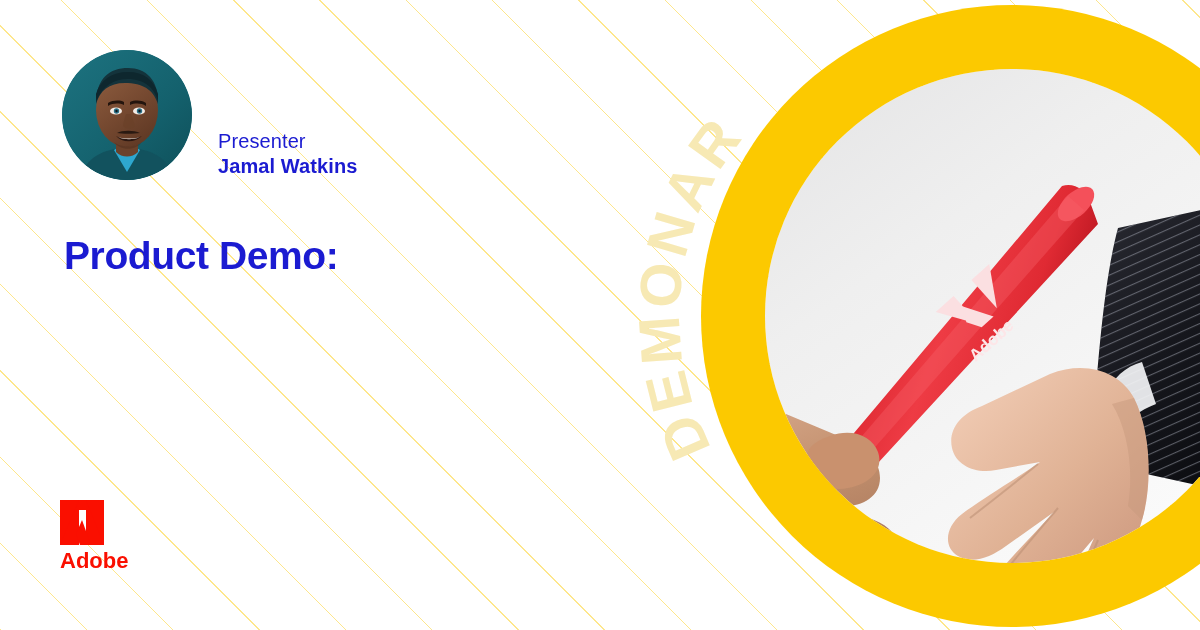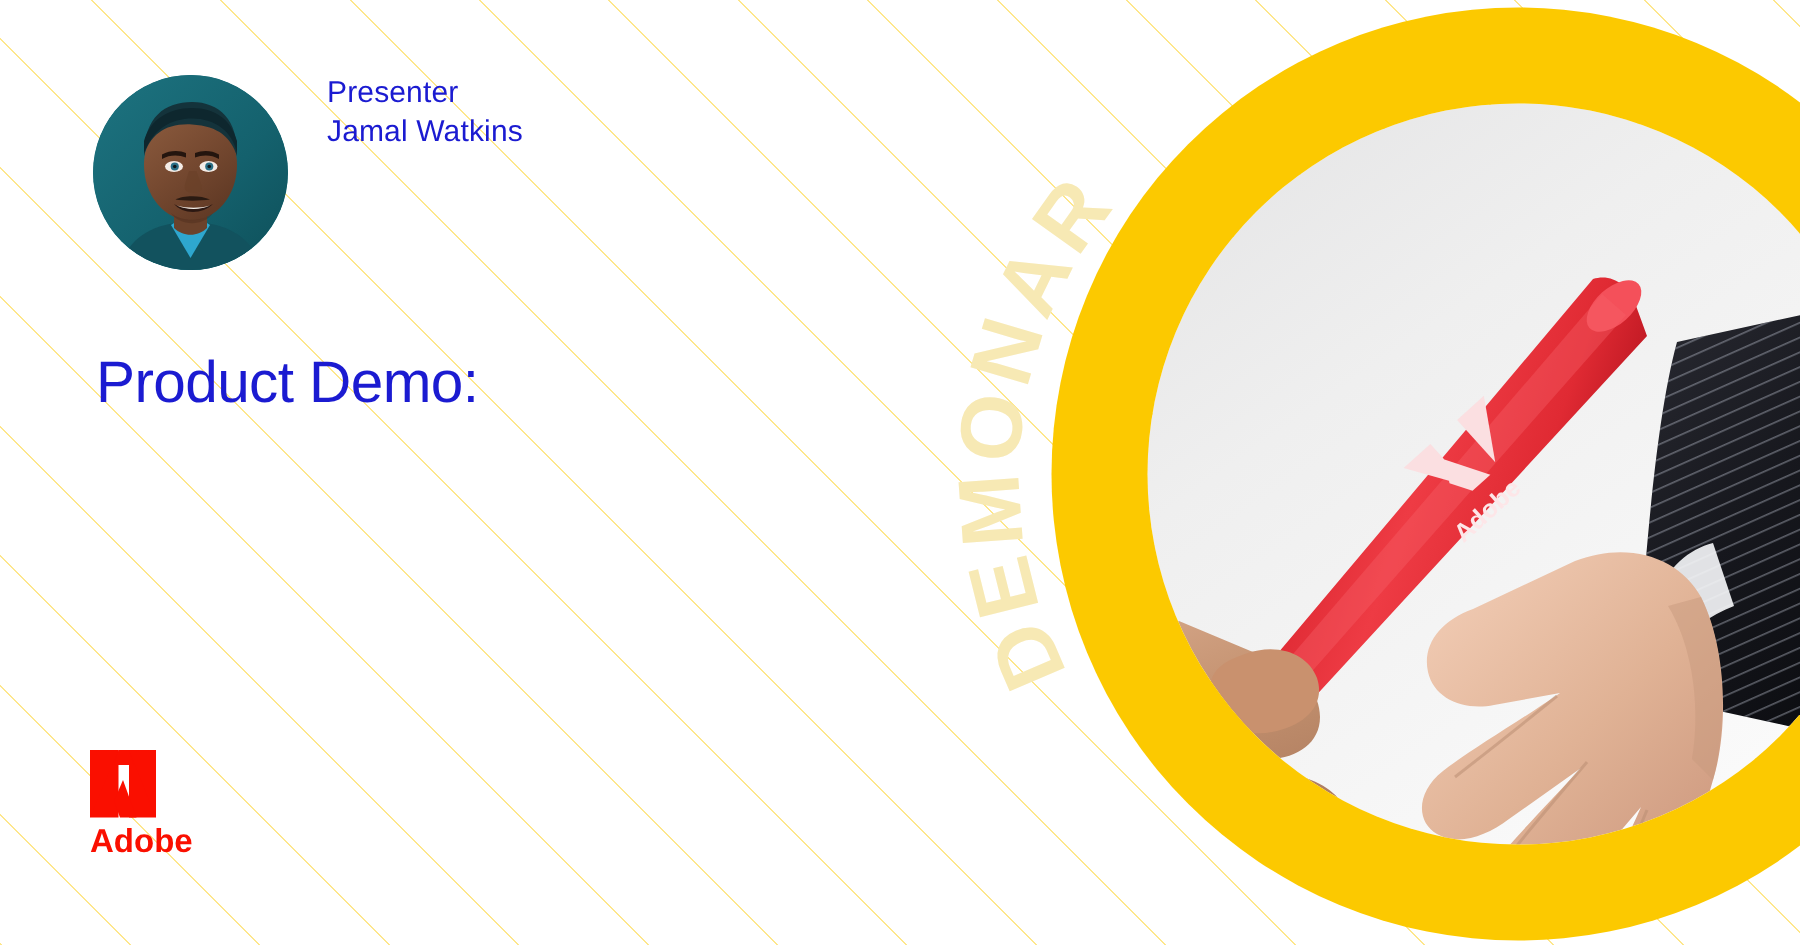--- a/index.html
+++ b/index.html
@@ -40,21 +40,21 @@
     width: 700px;
     height: 630px;
   }
 
   
   .presenter-block {
     position: absolute;
     left: 62px;
     top: 50px;
     display: flex;
-    align-items: flex-start;
+    align-items: flex-end;
     gap: 26px;
   }
 
   .avatar {
     width: 130px;
     height: 130px;
     border-radius: 50%;
     overflow: hidden;
     flex: 0 0 auto;
     background: #176a76;
@@ -69,39 +69,39 @@
     line-height: 1.28;
   }
   .presenter-role {
     font-size: 20px;
     font-weight: 400;
     color: #1b1bd1;
     letter-spacing: 0.1px;
   }
   .presenter-name {
     font-size: 20px;
-    font-weight: 400;
+    font-weight: 700;
     color: #1b1bd1;
     letter-spacing: 0.1px;
   }
 
   
   .headline {
     position: absolute;
     left: 64px;
     top: 228px;
     width: 620px;
     color: #1b1bd1;
     font-size: 39px;
     font-weight: 300;
     line-height: 1.42;
     letter-spacing: -0.2px;
   }
   .headline .eyebrow {
-    font-weight: 400;
+    font-weight: 700;
     display: block;
     letter-spacing: -0.4px;
   }
   .headline .body {
     display: block;
     font-weight: 400;
   }
 
   
   .adobe-logo {

